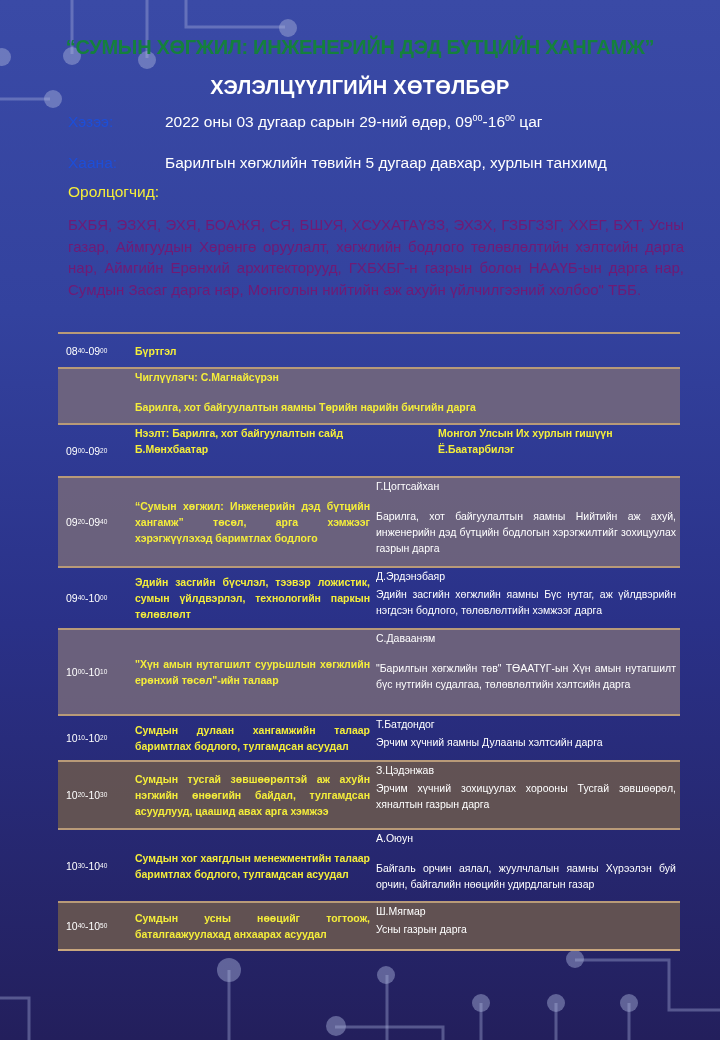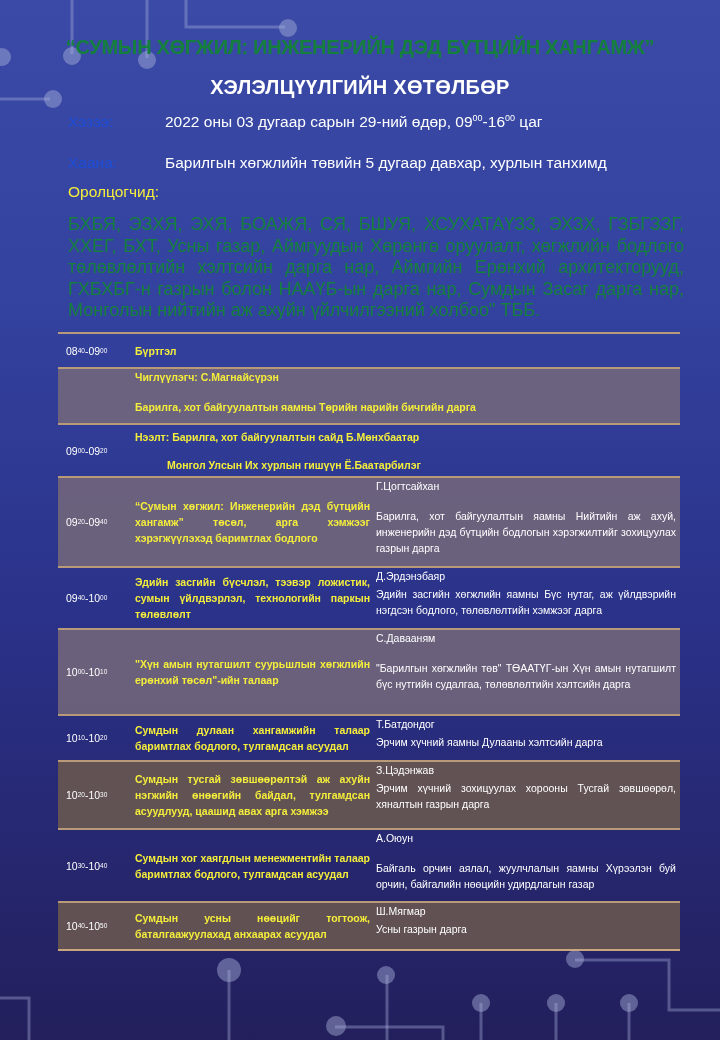--- a/index.html
+++ b/index.html
@@ -20,21 +20,21 @@
   .title2 {
     position: absolute; left: 0; width: 720px; top: 76px; text-align: center;
     font-weight: bold; font-size: 20px; color: #ffffff; letter-spacing: 0.3px;
   }
   .info-row { position: absolute; left: 68px; font-size: 15.5px; }
   .info-label { color: #1d4ed8; font-weight: normal; display: inline-block; width: 97px; }
   .info-value { color: #ffffff; }
   .participants-label { position: absolute; left: 68px; top: 183px; color: #f5ee3a; font-weight: normal; font-size: 15.5px; }
   .participants {
     position: absolute; left: 68px; top: 214px; width: 616px;
-    font-size: 18px; line-height: 21.5px; text-align: justify; color: #15803d;
+    font-size: 15px; line-height: 21.5px; text-align: justify; color: #701a75;
   }
 
   .schedule { position: absolute; left: 58px; top: 332px; width: 622px; }
   .row {
     position: relative; display: flex; align-items: stretch;
     border-top: 2px solid #b89a78;
     font-size: 10.5px; line-height: 16px;
   }
   .row.dark { background: transparent; }
   .row.gray { background: rgba(118,105,122,0.85); }
@@ -113,21 +113,21 @@
     <div class="cell-time"></div>
     <div class="topic-wide" style="display:flex;flex-direction:column;justify-content:flex-start;">
       <div>Чиглүүлэгч: С.Магнайсүрэн</div>
       <div style="height:14px"></div>
       <div>Барилга, хот байгуулалтын яамны Төрийн нарийн бичгийн дарга</div>
     </div>
   </div>
 
   <div class="row dark" style="height:51px;">
     <div class="cell-time"><span>09</span><sup>00</sup>-<span>09</span><sup>20</sup></div>
-    <div class="topic-wide" style="display:flex;flex-direction:column;justify-content:center;">
+    <div class="topic-wide" style="display:flex;flex-direction:row;justify-content:center;">
       <div>Нээлт: Барилга, хот байгуулалтын сайд Б.Мөнхбаатар</div>
       <div style="height:12px"></div>
       <div style="padding-left:32px">Монгол  Улсын Их хурлын гишүүн Ё.Баатарбилэг</div>
     </div>
   </div>
 
   <div class="row gray" style="height:88px;">
     <div class="cell-time"><span>09</span><sup>20</sup>-<span>09</span><sup>40</sup></div>
     <div class="cell-topic">“Сумын хөгжил: Инженерийн дэд бүтцийн хангамж”  төсөл,  арга  хэмжээг хэрэгжүүлэхэд баримтлах бодлого</div>
     <div class="cell-speaker">

